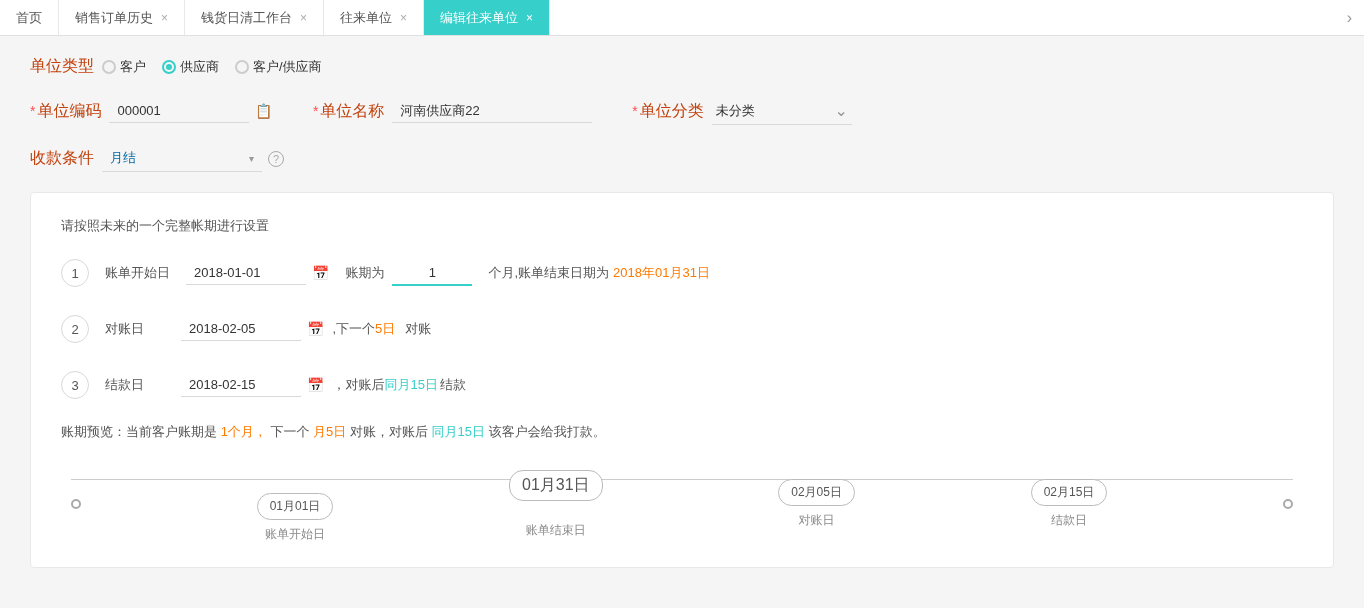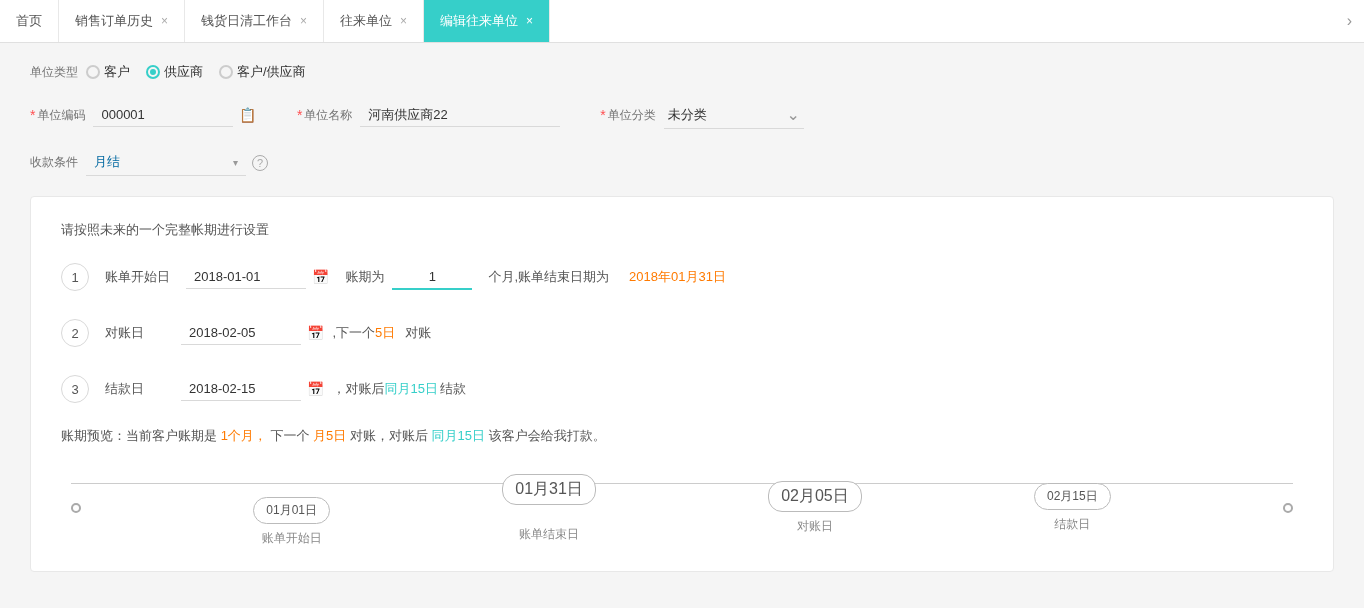--- a/index.html
+++ b/index.html
@@ -4,21 +4,21 @@
   <style>
     * { box-sizing: border-box; margin: 0; padding: 0; }
     body { font-family: 'Microsoft YaHei', Arial, sans-serif; font-size: 14px; background: #f5f5f5; color: #333; }
 
     
     .tabs-bar {
       display: flex;
       align-items: center;
       background: #fff;
       border-bottom: 1px solid #e0e0e0;
-      height: 43px;
+      height: 36px;
       padding-left: 0;
     }
     .tab-item {
       display: flex;
       align-items: center;
       padding: 0 16px;
       height: 100%;
       cursor: pointer;
       font-size: 13px;
       color: #555;
@@ -58,24 +58,24 @@
       display: flex;
       align-items: center;
       margin-bottom: 20px;
     }
     .form-field {
       display: flex;
       align-items: center;
       margin-right: 40px;
     }
     .form-label {
-      color: #737373;
+      color: #c2410c;
       margin-right: 8px;
       white-space: nowrap;
-      font-size: 12px;
+      font-size: 16px;
     }
     .required-star {
       color: #ff4d4f;
       margin-right: 2px;
     }
 
     
     .radio-group {
       display: flex;
       align-items: center;
@@ -361,21 +361,21 @@
     <div class="period-title">请按照未来的一个完整帐期进行设置</div>
 
     <div class="period-row">
       <div class="period-num">1</div>
       <span class="period-row-label">账单开始日</span>
       <input class="period-date-input" type="text" value="2018-01-01" style="">
       <span class="cal-icon">📅</span>
       <span class="period-suffix" style="margin-left:16px;">账期为</span>
       <input class="period-months-input" type="text" value="1" style="margin: 0px 8px;">
       <span class="period-suffix">个月,账单结束日期为</span>
-      <span class="highlight-orange" style="margin-left:20px;">2018年01月31日</span>
+      <span class="highlight-orange" style="margin-left:4px;">2018年01月31日</span>
     </div>
 
     <div class="period-row">
       <div class="period-num">2</div>
       <span class="period-row-label">对账日</span>
       <input class="period-date-input" type="text" value="2018-02-05" style="">
       <span class="cal-icon">📅</span>
       <span class="period-suffix" style="margin-left:8px;">,下一个</span>
       <span class="highlight-orange">5日</span>
       <span class="period-suffix" style="margin-left:10px;">对账</span>
@@ -418,21 +418,21 @@
         <div style="flex:1;"></div>
 
         <div style="display:flex;flex-direction:column;align-items:center;position:relative;z-index:1;">
           <div style="background:#fff;border:1px solid #bbb;border-radius:14px;padding:4px 12px;font-size:16px;color:#555;white-space:nowrap;">01月31日</div>
           <div style="font-size:12px;color:#888;margin-top:21px;">账单结束日</div>
         </div>
 
         <div style="flex:1;"></div>
 
         <div style="display:flex;flex-direction:column;align-items:center;position:relative;z-index:1;">
-          <div style="background:#fff;border:1px solid #bbb;border-radius:14px;padding:4px 12px;font-size:16px;color:#555;white-space:nowrap;">02月05日</div>
+          <div style="background:#fff;border:1px solid #bbb;border-radius:14px;padding:4px 12px;font-size:12px;color:#555;white-space:nowrap;">02月05日</div>
           <div style="font-size:12px;color:#888;margin-top:6px;">对账日</div>
         </div>
 
         <div style="flex:1;"></div>
 
         <div style="display:flex;flex-direction:column;align-items:center;position:relative;z-index:1;">
           <div style="background:#fff;border:1px solid #bbb;border-radius:14px;padding:4px 12px;font-size:12px;color:#555;white-space:nowrap;">02月15日</div>
           <div style="font-size:12px;color:#888;margin-top:6px;">结款日</div>
         </div>
 

